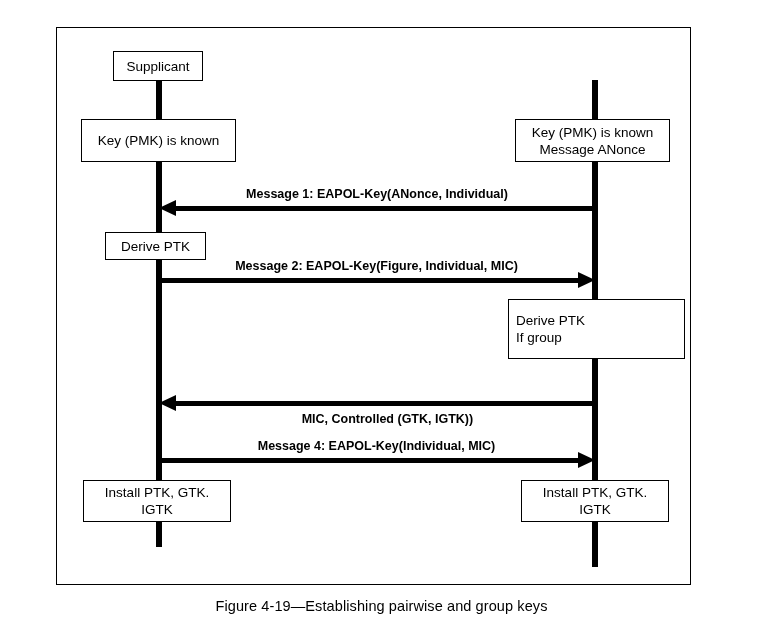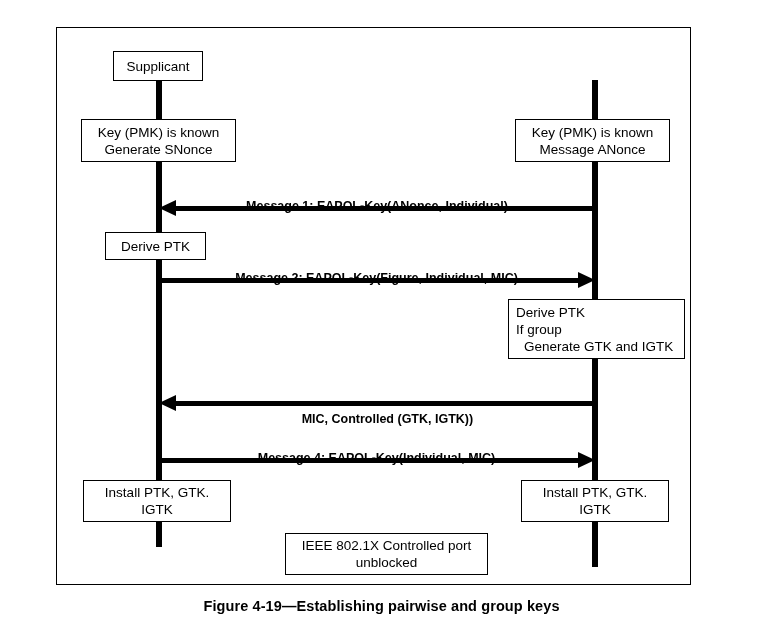--- a/index.html
+++ b/index.html
@@ -87,51 +87,50 @@
   .msg .label {
     position: absolute;
     font-size: 12.5px;
     font-weight: bold;
     line-height: 15px;
     text-align: center;
     white-space: pre;
     width: 100%;
     left: 0;
   }
-  .msg .label.one-line { top: -19px; margin-top: 12px; }
+  .msg .label.one-line { top: -19px; }
   .msg .label.two-line { top: -34px; }
 
   
   #figure-caption {
     position: absolute;
     left: 0;
     top: 598px;
     width: 763px;
     text-align: center;
     font-size: 14.5px;
-    font-weight: bold;
+    font-weight: normal;
     letter-spacing: 0.1px;
   }
 </style>
 </head>
 <body>
 
 <div id="figure-frame">
 
   <div class="lifeline" style="left:99px; top:52px; height:467px;"></div>
   <div class="lifeline" style="left:535px; top:52px; height:487px;"></div>
 
   <div class="node-box" style="left:56px; top:23px; width:90px; height:30px;align-items:center;">
     <span class="ln">Supplicant</span>
   </div>
 
 
   <div class="node-box" style="left:24px; top:91px; width:155px; height:43px;">
     <span class="ln">Key (PMK) is known</span>
-    <span class="ln">Generate SNonce</span>
   </div>
 
   <div class="node-box" style="left:458px; top:91px; width:155px; height:43px;">
     <span class="ln">Key (PMK) is known</span>
     <span class="ln">Message ANonce</span>
   </div>
 
   <div class="msg" style="left:102px; top:178px; width:436px;">
     <div class="shaft" style="left:16px; width:420px;"></div>
     <div class="head left" style="left:0;"></div>
@@ -144,21 +143,20 @@
 
   <div class="msg" style="left:101px; top:250px; width:437px;">
     <div class="shaft" style="left:0; width:421px;"></div>
     <div class="head right" style="left:420px;"></div>
     <div class="label one-line">Message 2: EAPOL-Key(Figure, Individual, MIC)</div>
   </div>
 
   <div class="node-box left-align" style="left:451px; top:271px; width:177px; height:60px;">
     <span class="ln">Derive PTK</span>
     <span class="ln">If group</span>
-    <span class="ln indent">Generate GTK and IGTK</span>
   </div>
 
   <div class="msg" style="left:102px; top:373px; width:436px;">
     <div class="shaft" style="left:16px; width:420px;"></div>
     <div class="head left" style="left:0;"></div>
     <div class="label two-line">
       <br>
       <span>MIC, Controlled (GTK, IGTK))</span>
     </div>
   </div>
@@ -172,20 +170,16 @@
   <div class="node-box" style="left:26px; top:452px; width:148px; height:42px;">
     <span class="ln">Install PTK, GTK.</span>
     <span class="ln">IGTK</span>
   </div>
 
   <div class="node-box" style="left:464px; top:452px; width:148px; height:42px;">
     <span class="ln">Install PTK, GTK.</span>
     <span class="ln">IGTK</span>
   </div>
 
-  <div class="node-box" style="left:228px; top:505px; width:203px; height:42px;">
-    <span class="ln">IEEE 802.1X Controlled port</span>
-    <span class="ln">unblocked</span>
-  </div>
 
 </div>
 
 <div id="figure-caption">Figure 4-19—Establishing pairwise and group keys</div>
 
 </body></html>

